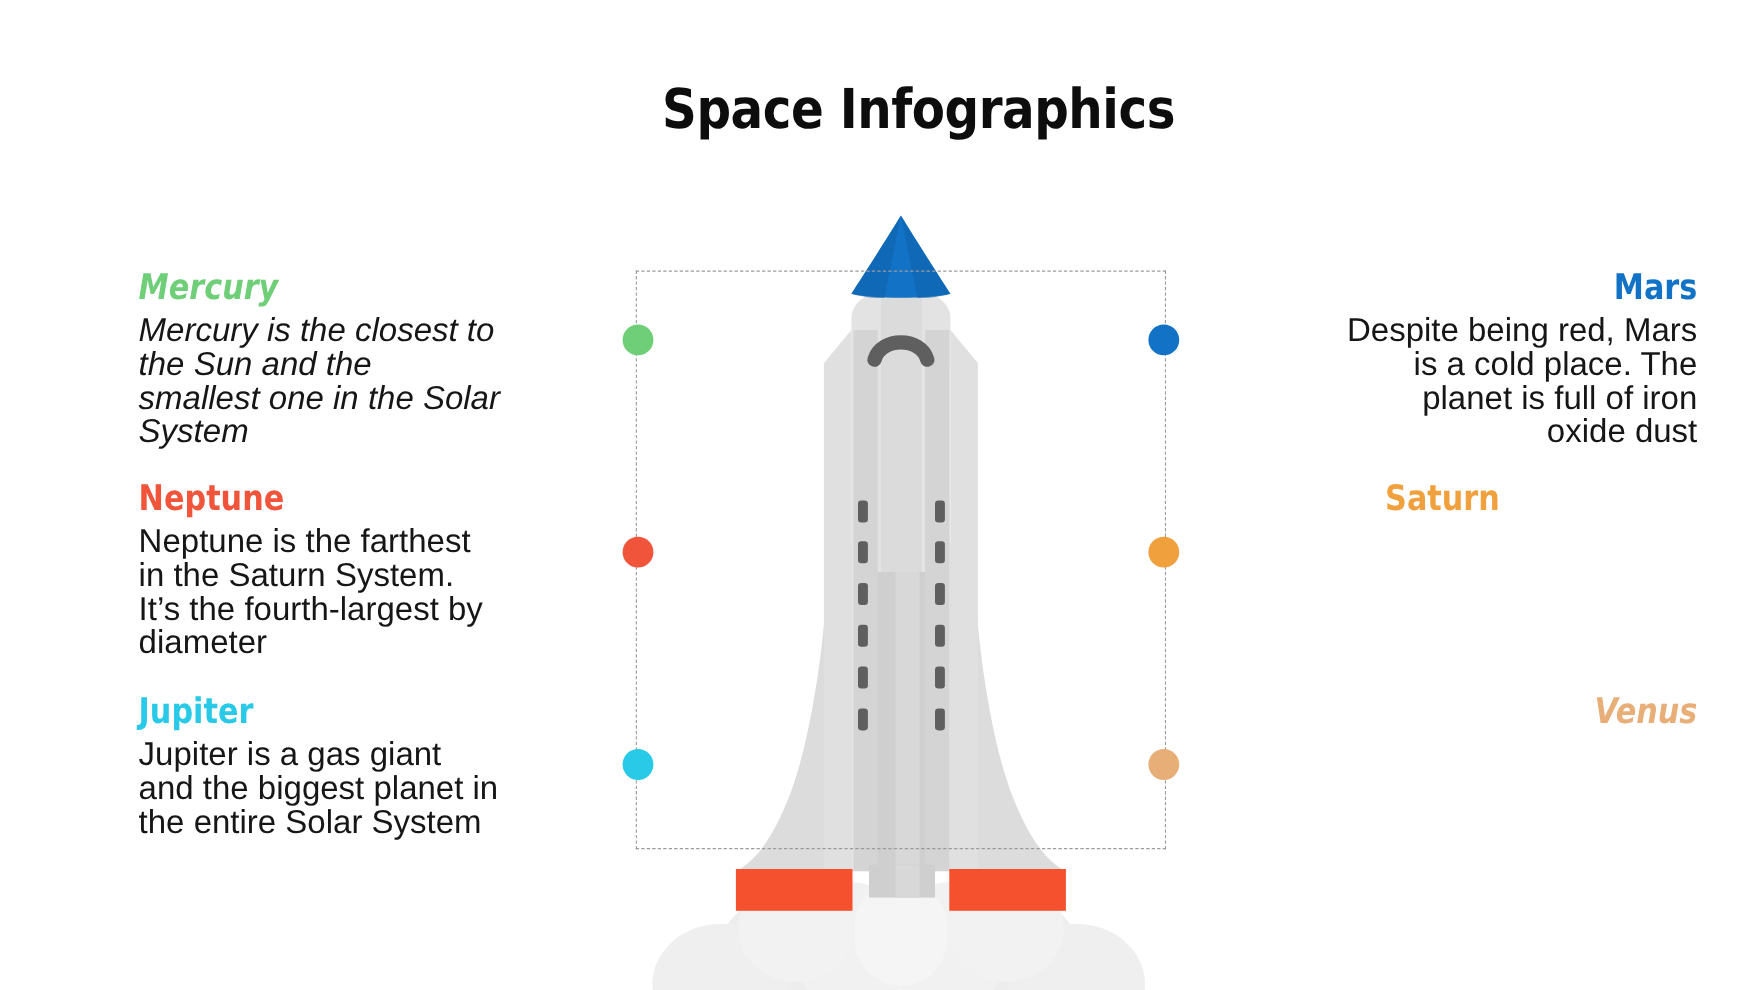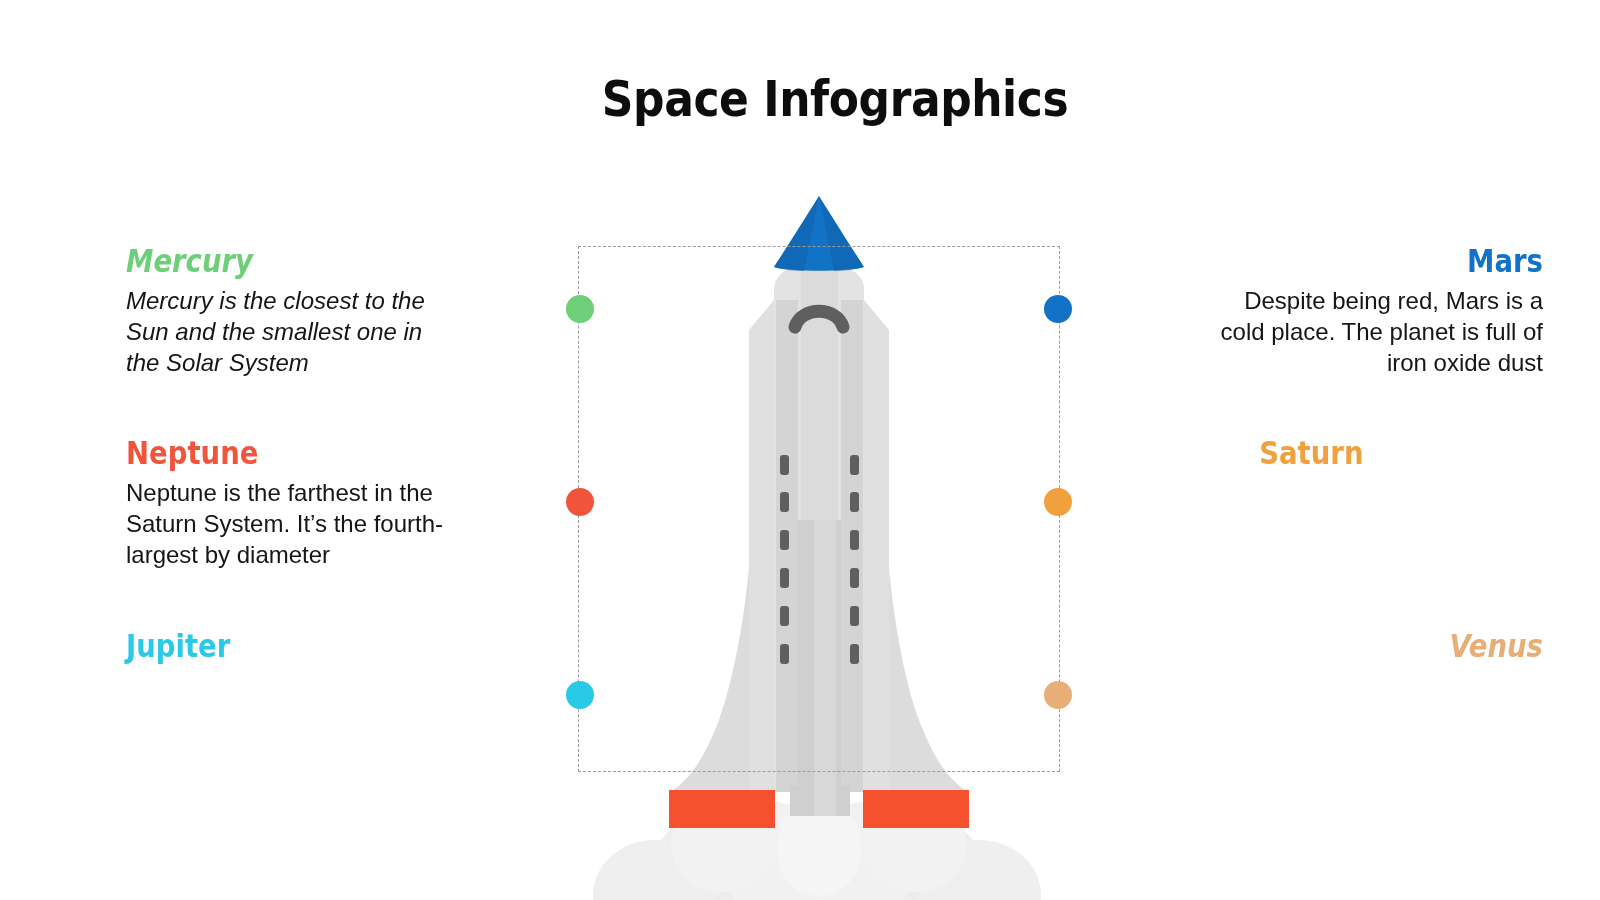--- a/index.html
+++ b/index.html
@@ -56,21 +56,21 @@
     line-height: 1.0;
     transform: scaleX(0.86);
     margin: 0 0 9px 0;
     white-space: nowrap;
   }
   .col-left .planet-name  { transform-origin: left center; }
   .col-right .planet-name { transform-origin: right center; }
 
   .planet-desc {
     font-family: "Liberation Sans", sans-serif;
-    font-size: 24px;
+    font-size: 30px;
     line-height: 30.8px;
     color: #161616;
     margin: 0;
     font-weight: 400;
   }
 
   
   .center-stage {
     position: absolute;
     left: 0;
@@ -216,20 +216,21 @@
       <div class="planet-desc">Mercury is the closest to the Sun and the smallest one in the Solar System</div>
     </div>
 
     <div class="block" style="top:437px;">
       <div class="planet-name" style="color:#F0553C;">Neptune</div>
       <div class="planet-desc">Neptune is the farthest in the Saturn System. It’s the fourth-largest by diameter</div>
     </div>
 
     <div class="block" style="top:630px;">
       <div class="planet-name" style="color:#29C9E8;">Jupiter</div>
+      <div class="planet-desc">Jupiter is a gas giant and the biggest planet in the entire Solar System</div>
     </div>
 
   </div>
 
   <div class="col col-right">
 
     <div class="block" style="top:245px; text-align:right;">
       <div class="planet-name" style="color:#1272C6;">Mars</div>
       <div class="planet-desc">Despite being red, Mars is a cold place. The planet is full of iron oxide dust</div>
     </div>

